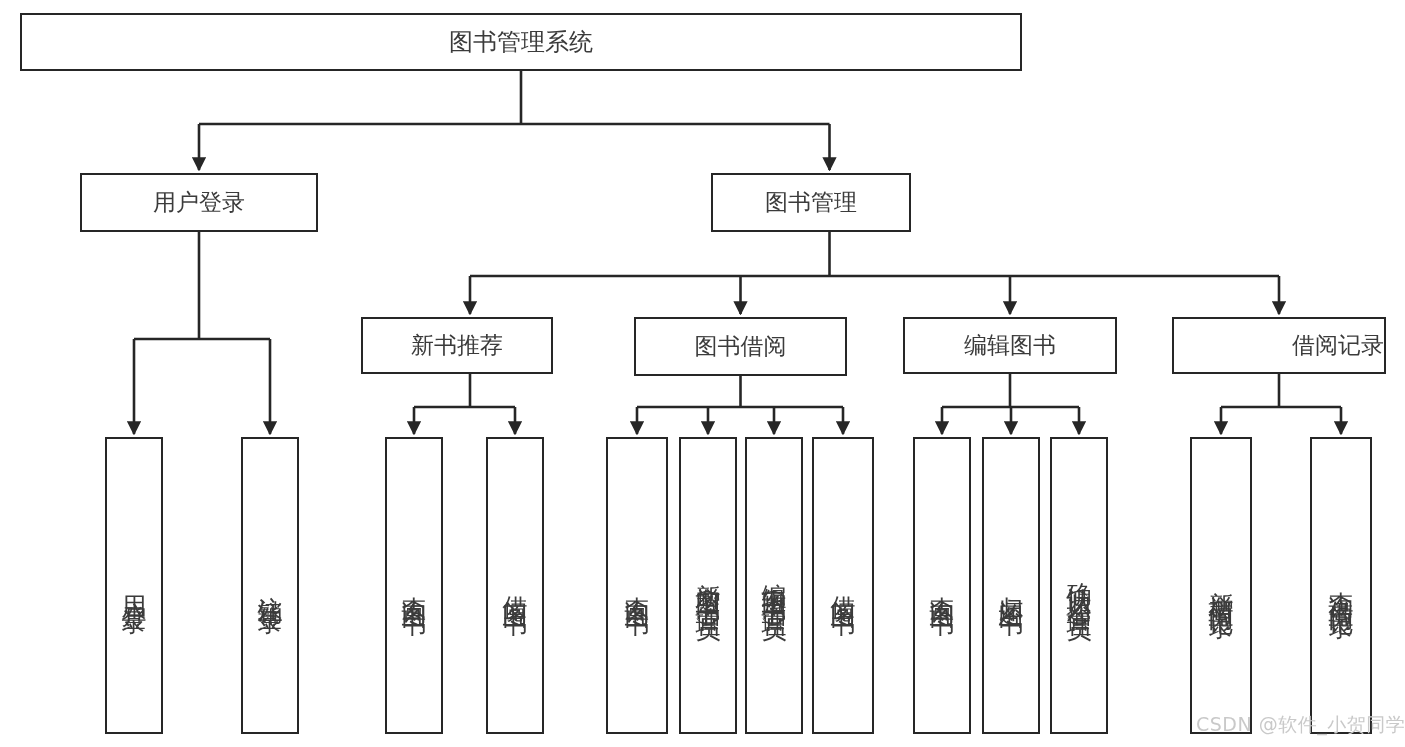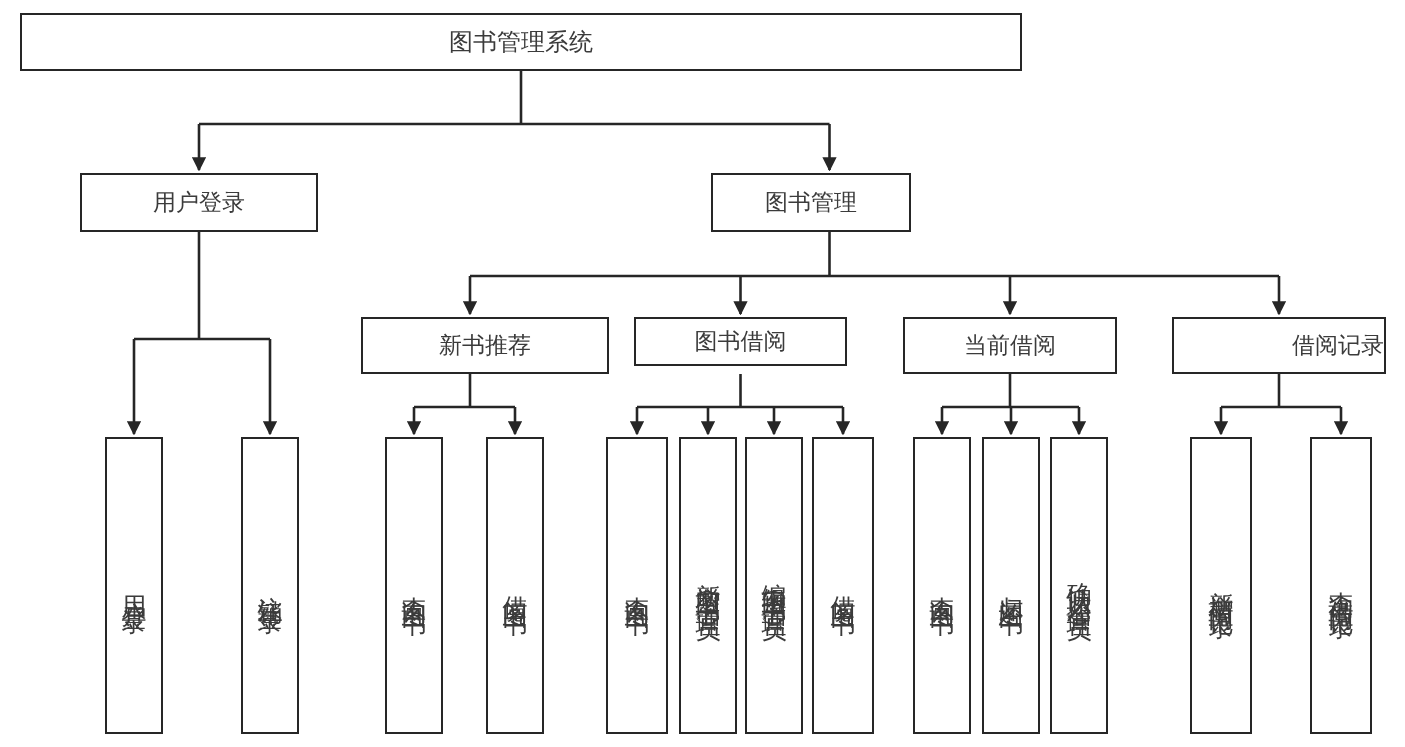--- a/index.html
+++ b/index.html
@@ -117,28 +117,28 @@
   <div id="node-layer">
       <div class="node horizontal root" style="left: 20px; top: 13px; width: 1002px; height: 58px;">
         <div class="node-label">图书管理系统</div>
       </div>
       <div class="node horizontal" style="left: 80px; top: 173px; width: 238px; height: 59px;">
         <div class="node-label">用户登录</div>
       </div>
       <div class="node horizontal" style="left: 711px; top: 173px; width: 200px; height: 59px;">
         <div class="node-label">图书管理</div>
       </div>
-      <div class="node horizontal" style="left: 361px; top: 317px; width: 248px; height: 57px;">
+      <div class="node horizontal" style="left: 361px; top: 317px; width: 192px; height: 57px;">
         <div class="node-label">新书推荐</div>
       </div>
-      <div class="node horizontal" style="left: 634px; top: 317px; width: 213px; height: 49px;">
+      <div class="node horizontal" style="left: 634px; top: 317px; width: 213px; height: 59px;">
         <div class="node-label">图书借阅</div>
       </div>
       <div class="node horizontal" style="left: 903px; top: 317px; width: 214px; height: 57px;">
-        <div class="node-label">当前借阅</div>
+        <div class="node-label">编辑图书</div>
       </div>
       <div class="node horizontal" style="left: 1172px; top: 317px; width: 214px; height: 57px; justify-content: flex-end;">
         <div class="node-label">借阅记录</div>
       </div>
       <div class="node vertical" style="left: 105px; top: 437px; width: 58px; height: 297px;">
         <div class="node-label">用户登录</div>
       </div>
       <div class="node vertical" style="left: 241px; top: 437px; width: 58px; height: 297px;">
         <div class="node-label">注销登录</div>
       </div>
@@ -169,13 +169,14 @@
       <div class="node vertical" style="left: 1050px; top: 437px; width: 58px; height: 297px;">
         <div class="node-label">确认归还（管理员）</div>
       </div>
       <div class="node vertical" style="left: 1190px; top: 437px; width: 62px; height: 297px;">
         <div class="node-label">新增借阅记录</div>
       </div>
       <div class="node vertical" style="left: 1310px; top: 437px; width: 62px; height: 297px;">
         <div class="node-label">查询借阅记录</div>
       </div>
     </div>
+  <div class="watermark" style="left:1196px; top:712px;">CSDN @软件_小贺同学</div>
 </div>
 
 </body></html>

